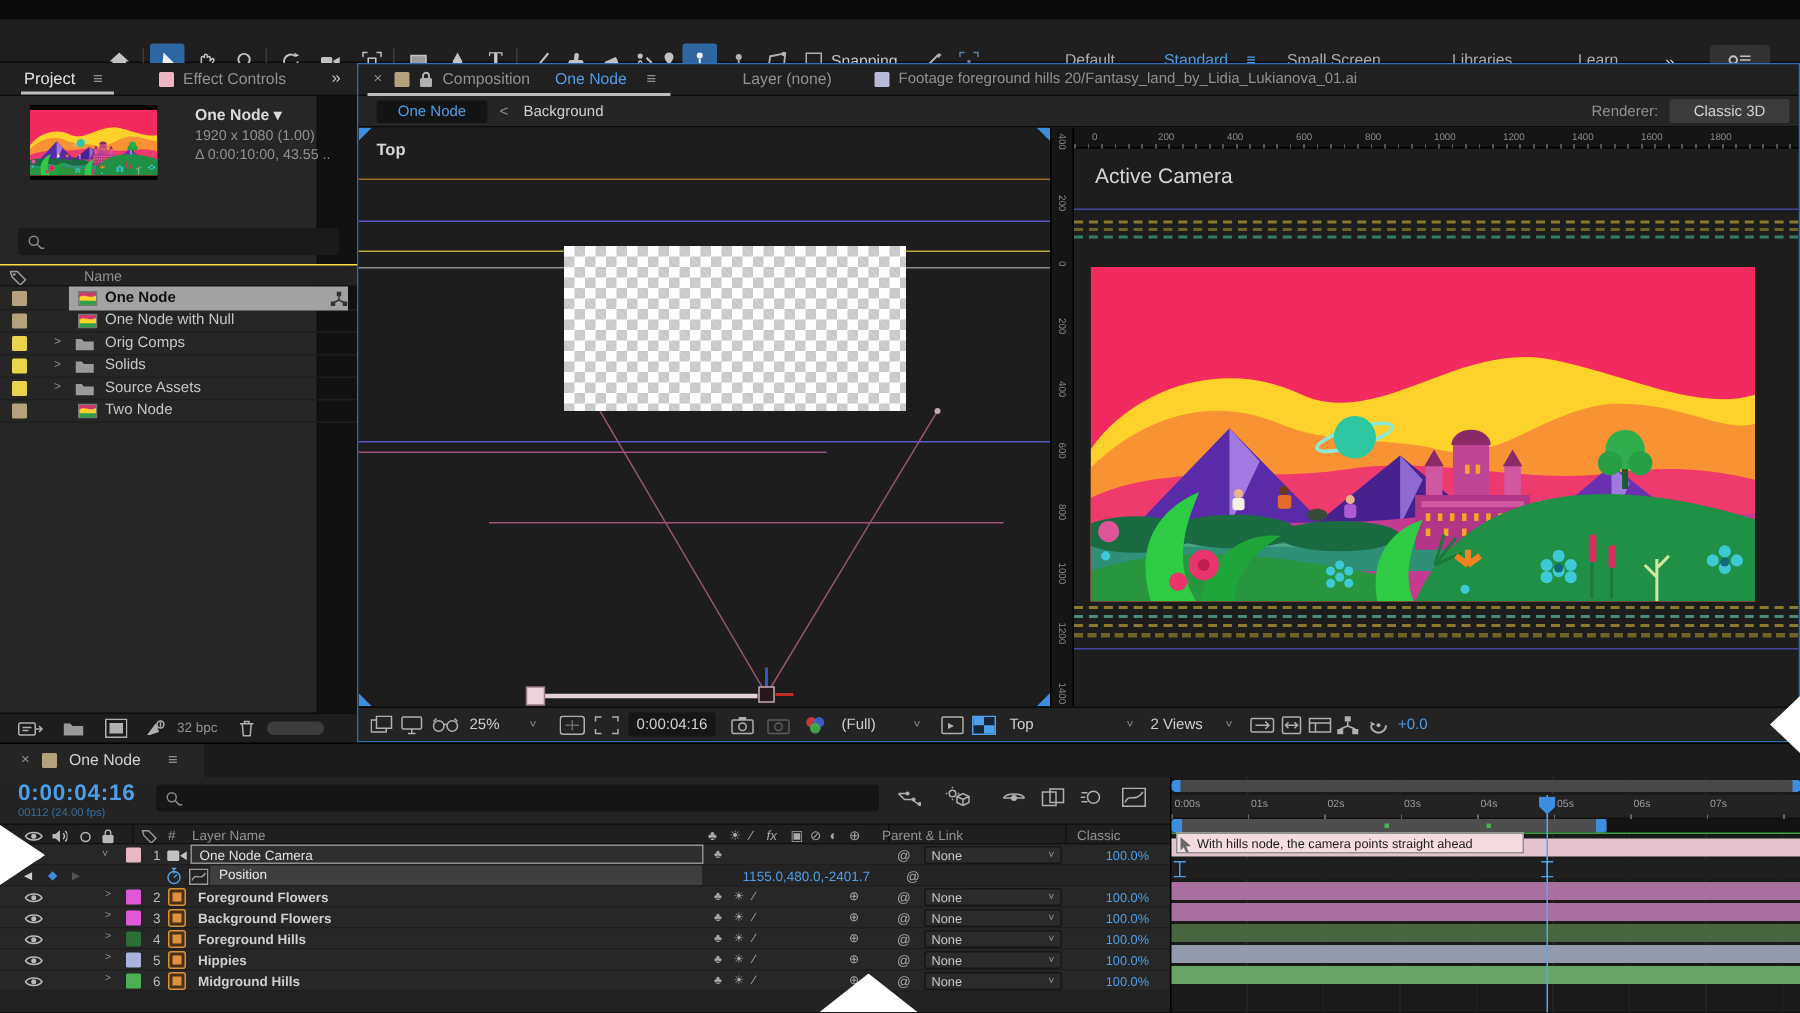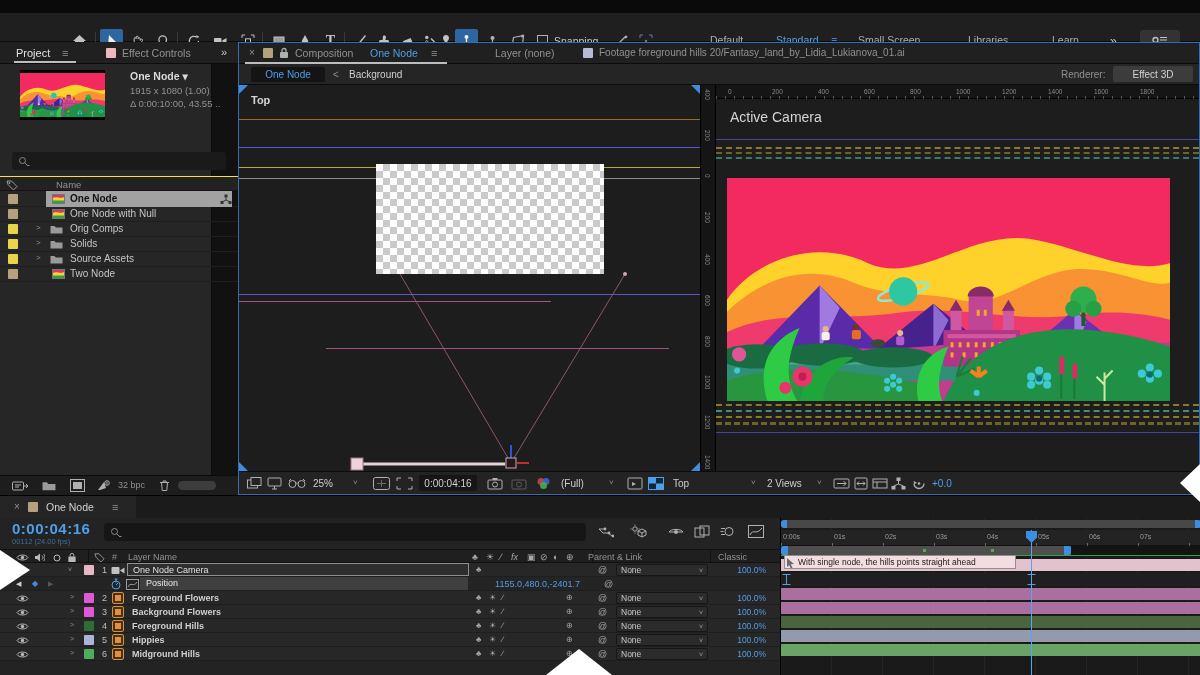--- a/index.html
+++ b/index.html
@@ -300,21 +300,21 @@
       <span class="a t dim" style="left:122px;top:5px;font-size:10.5px">Effect Controls</span>
       <span class="a t" style="left:221px;top:4px;font-size:11px;color:#c8c8c8">»</span>
     </div>
 
     <div class="a" style="left:20px;top:28px;width:85px;height:50px;background:#000;display:flex;align-items:center">
       <svg width="85" height="44" viewBox="0 0 440 220" preserveAspectRatio="none">
           <use href="#landscape"></use>
         </svg>
     </div>
     <span class="a t" style="left:130px;top:28px;font-size:10.5px;color:#dadada;font-weight:bold">One Node ▾</span>
-    <span class="a t dim" style="left:130px;top:43px;font-size:9.5px">1915 x 1080 (1.00)</span>
+    <span class="a t dim" style="left:130px;top:43px;font-size:9.5px">1920 x 1080 (1.00)</span>
     <span class="a t dim" style="left:130px;top:56px;font-size:9.5px">Δ 0:00:10:00, 43.55 ..</span>
 
     <div class="a" style="left:12px;top:110px;width:214px;height:18px;background:#1a1a1a;border-radius:3px;display:flex;align-items:center;padding-left:6px">
       <svg width="13" height="11" viewBox="0 0 13 11">
           <circle cx="4.5" cy="4.5" r="3" fill="none" stroke="#8a8a8a"></circle>
           <path d="M6.8 6.8l2.6 2.6M9 9.5h2.5" stroke="#8a8a8a"></path>
         </svg>
     </div>
 
     <div class="a" style="left:0;top:134px;width:238px;height:15px;background:#222;border-top:1px solid #fde047;border-bottom:1px solid #141414">
@@ -423,21 +423,21 @@
     </div>
 
     <div class="a" style="left:0;top:21px;width:960px;height:21px;background:#252525;border-bottom:1px solid #0c0c0c">
       <span class="a" style="left:12px;top:3px;width:74px;height:15px;background:#141414;border-radius:2px;display:flex;align-items:center;justify-content:center">
         <span class="t blue" style="font-size:10px">One Node</span>
         </span>
       <span class="a t dim" style="left:94px;top:5px;font-size:10px">&lt;</span>
       <span class="a t" style="left:110px;top:5px;font-size:10px;color:#cfcfcf">Background</span>
       <span class="a t dim" style="left:822px;top:5px;font-size:10px">Renderer:</span>
       <span class="a" style="left:874px;top:2px;width:80px;height:16px;background:#3c3c3c;border-radius:2px;display:flex;align-items:center;justify-content:center">
-        <span class="t" style="font-size:10px;color:#d2d2d2">Effect 3D</span>
+        <span class="t" style="font-size:10px;color:#d2d2d2">Classic 3D</span>
         </span>
     </div>
 
     <div class="a" style="left:0;top:42px;width:960px;height:386px;background:#1d1d1d;overflow:hidden">
 
       <div class="a" style="left:0;top:0;width:461px;height:386px">
         <div class="corner" style="left:0;top:0;clip-path:polygon(0 0,100% 0,0 100%)"></div>
         <div class="corner" style="left:452px;top:0;clip-path:polygon(0 0,100% 0,100% 100%)"></div>
         <div class="corner" style="left:0;top:377px;clip-path:polygon(0 0,0 100%,100% 100%)"></div>
         <div class="corner" style="left:452px;top:377px;clip-path:polygon(100% 0,100% 100%,0 100%)"></div>
@@ -715,21 +715,21 @@
       <div class="a" style="left: 0px; top: 70px; width: 420px; height: 12px; background-color: rgb(169, 111, 159);"></div>
       <div class="a" style="left: 0px; top: 84px; width: 420px; height: 12px; background-color: rgb(169, 111, 159);"></div>
       <div class="a" style="left: 0px; top: 98px; width: 420px; height: 12px; background-color: rgb(73, 101, 63);"></div>
       <div class="a" style="left: 0px; top: 112px; width: 420px; height: 12px; background-color: rgb(147, 154, 171);"></div>
       <div class="a" style="left: 0px; top: 126px; width: 420px; height: 12px; background-color: rgb(103, 164, 101);"></div>
 
       <div class="a" style="left:3px;top:37px;width:232px;height:14px;background:#f3dde0;border:1px solid #8f8f8f;display:flex;align-items:center;padding-left:13px">
         <svg class="a" style="left:1px;top:2px" width="9" height="10" viewBox="0 0 9 10">
             <path d="M1 0l7 6-3.2.3L6.5 10l-1.8.5-1.5-3.6L1 9z" fill="#6a6a6a"></path>
           </svg>
-        <span class="t" style="font-size:8.5px;color:#1a1a1a">With single node, the hills points straight ahead</span>
+        <span class="t" style="font-size:8.5px;color:#1a1a1a">With hills node, the camera points straight ahead</span>
       </div>
 
       <div class="a" style="left:250px;top:12px;width:1px;height:146px;background:#57a7f0"></div>
       <div class="a" style="left:245px;top:13px;width:11px;height:12px;background:#3d8de0;clip-path:polygon(0 0,100% 0,100% 55%,50% 100%,0 55%)"></div>
     </div>
 
     <div class="a rowline" style="left:0;top:67px;width:780px;height:14px;background:#272727">
       <svg class="a" style="left:16px;top:3px" width="13" height="9">
           <use href="#i-eye"></use>
         </svg>

